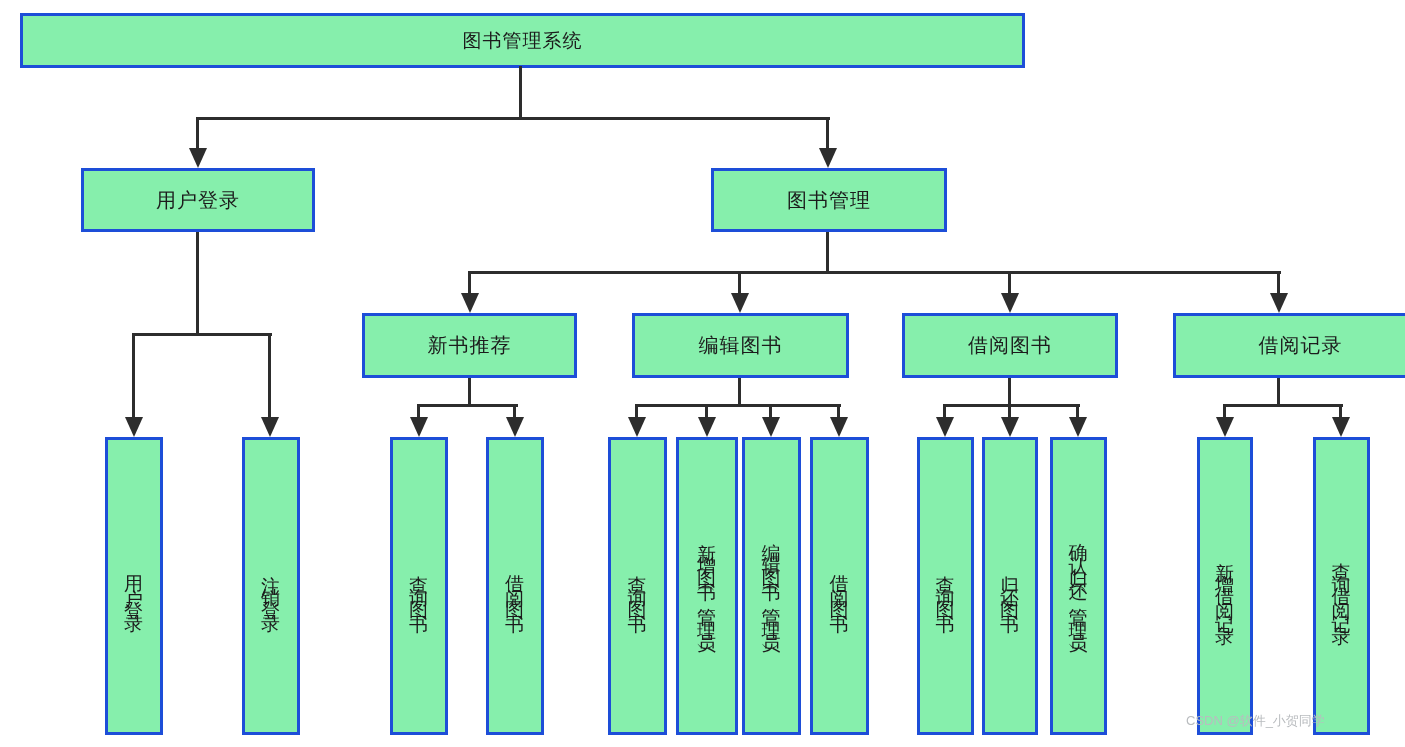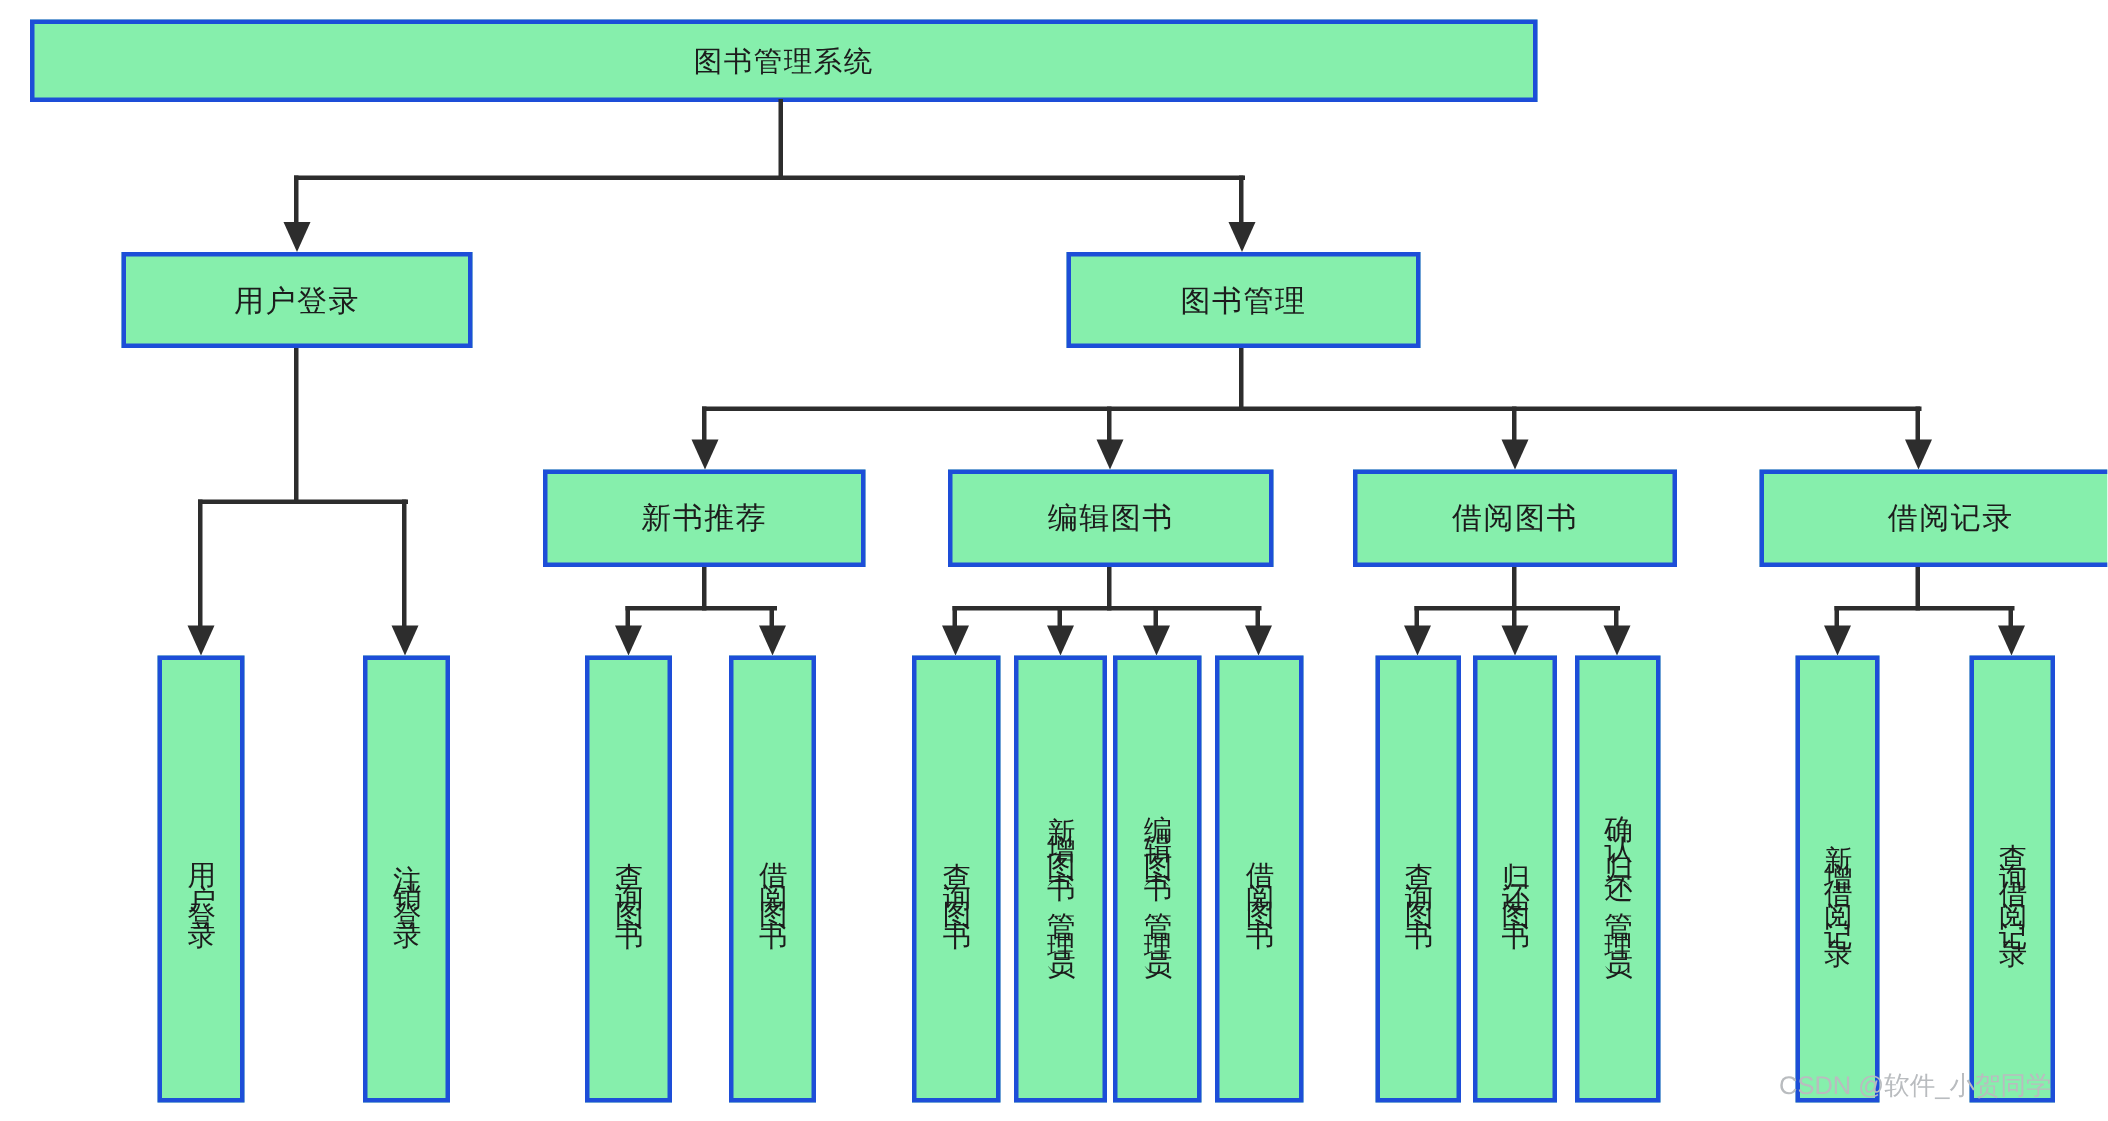--- a/index.html
+++ b/index.html
@@ -48,21 +48,21 @@
     width: 0;
     height: 0;
     border-left: 9px solid transparent;
     border-right: 9px solid transparent;
     border-top: 20px solid #2d2d2d;
   }
   .watermark {
     position: absolute;
     left: 1186px;
     top: 712px;
-    font-size: 17px;
+    font-size: 13px;
     color: #b9bcbf;
     white-space: nowrap;
     z-index: 5;
   }
 </style>
 </head>
 <body>
 
 <div class="canvas">
 

